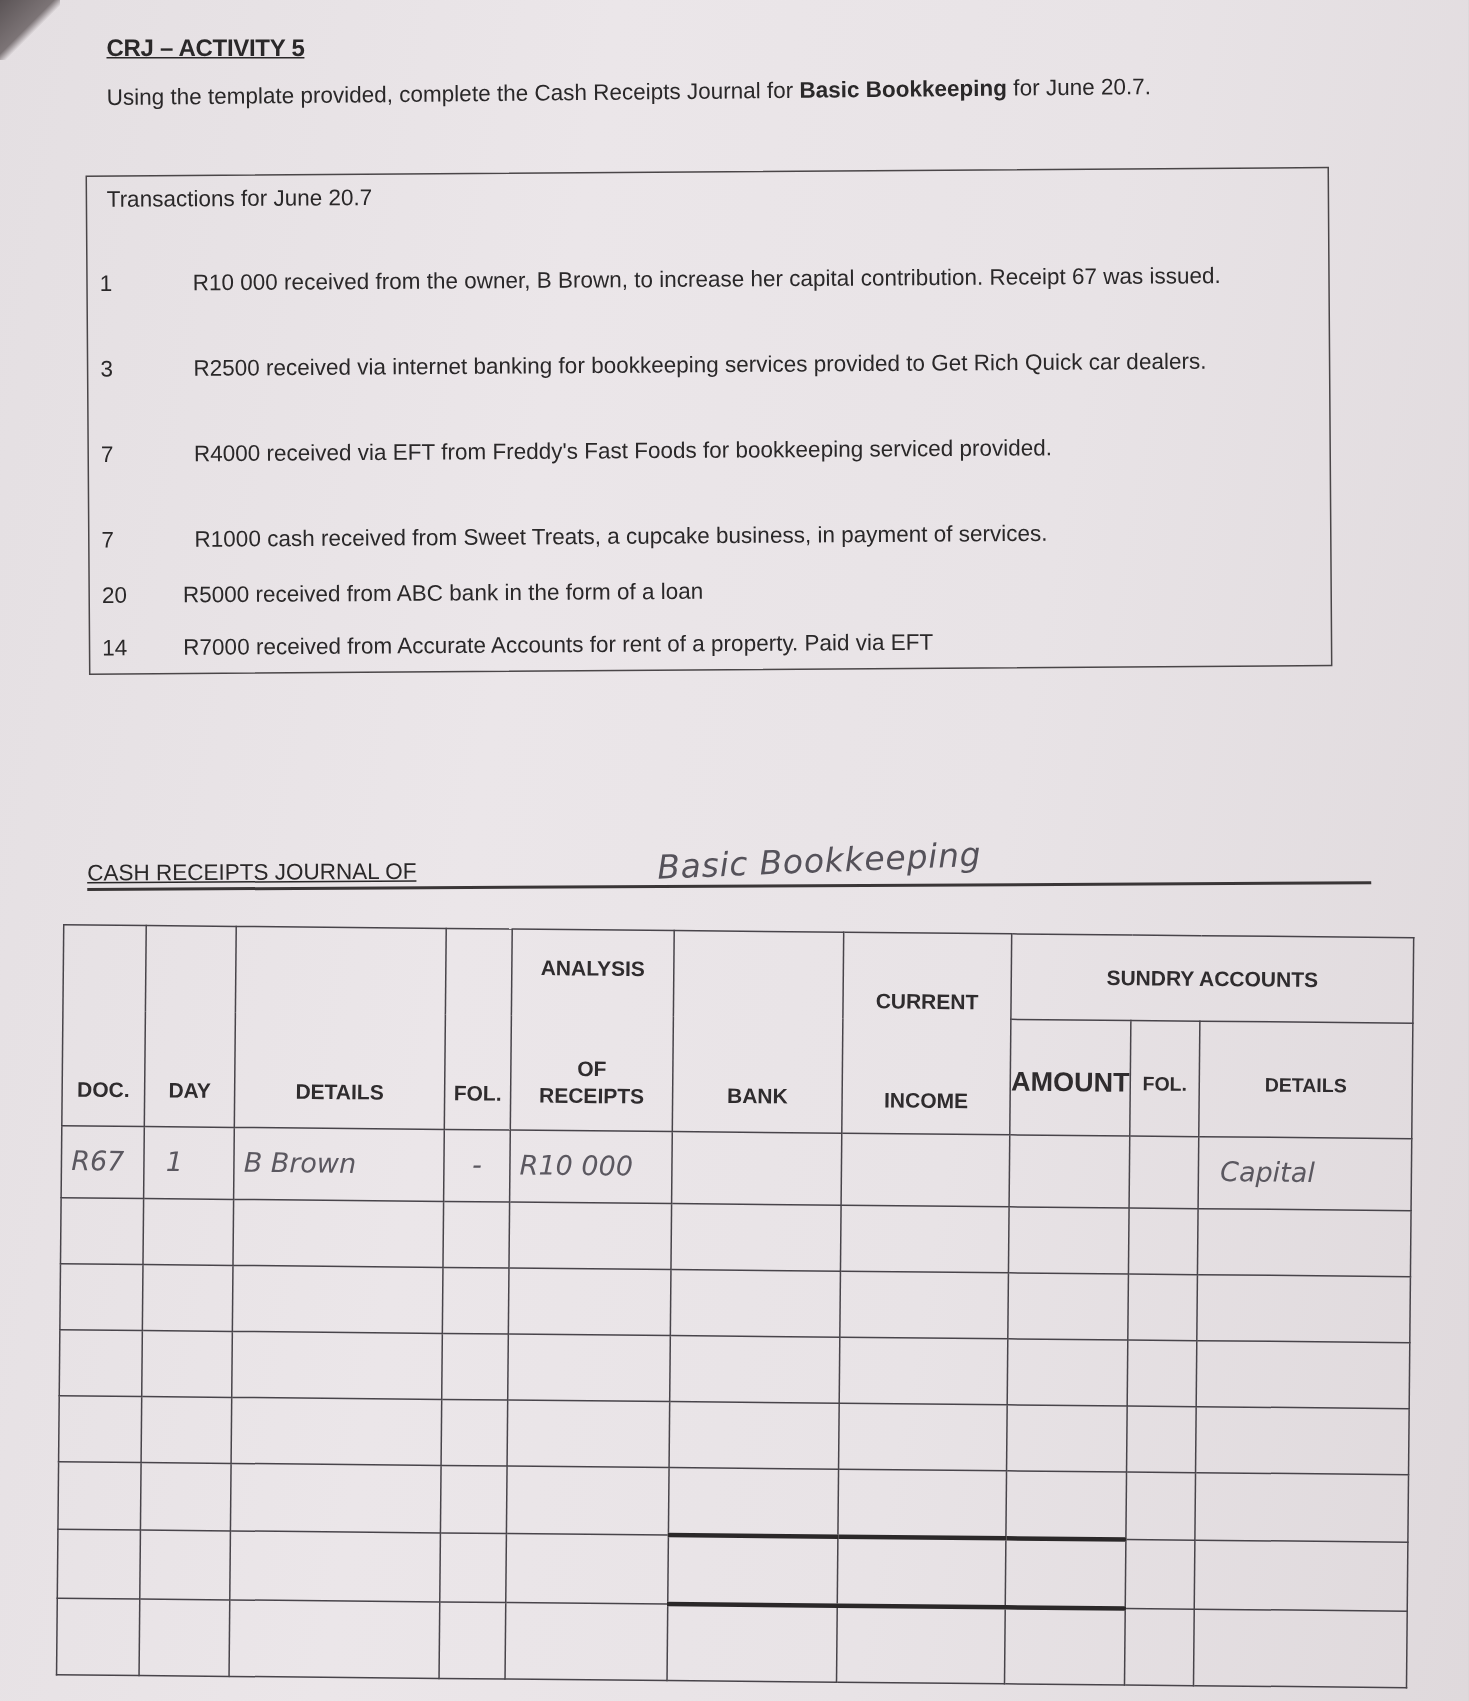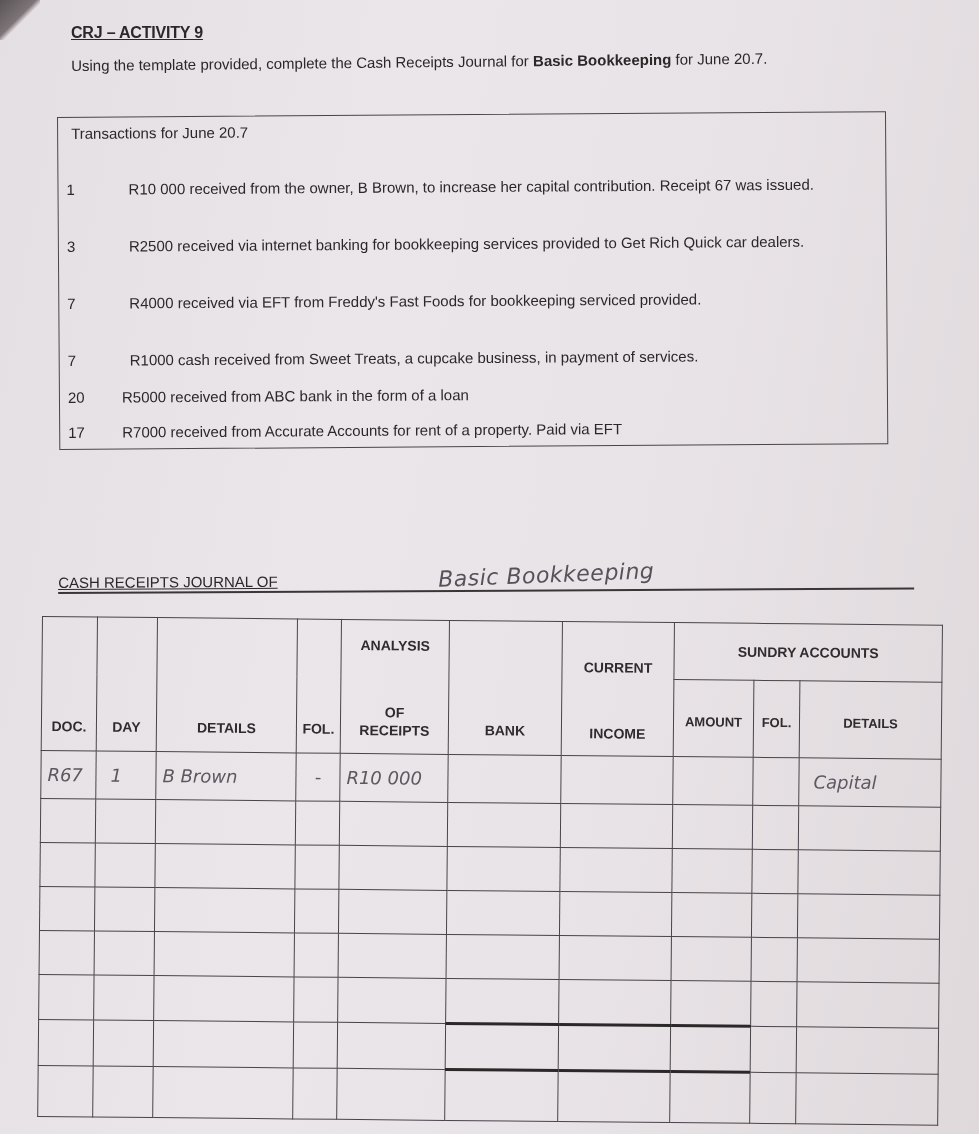--- a/index.html
+++ b/index.html
@@ -177,21 +177,21 @@
     }
     .hand.center { text-align: center; padding-left: 0; }
     .thick-bottom { border-bottom: 3.5px solid #2b2829 !important; }
   </style>
 </head>
 <body>
 
 <div class="page">
   <div class="corner-shadow"></div>
 
-  <div class="heading">CRJ – ACTIVITY 9</div>
+  <div class="heading">CRJ – ACTIVITY 5</div>
 
   <div class="instructions">
     <span>Using the template provided, complete the Cash Receipts Journal for </span><b>Basic Bookkeeping</b><span> for June 20.7.</span>
   </div>
 
   <div class="tx-box">
     <div class="tx-title">Transactions for June 20.7</div>
 
     <div class="tx-item" style="top:62px;">
       <span class="tx-day">1</span>
@@ -207,21 +207,21 @@
     </div>
     <div class="tx-item" style="top:233px;">
       <span class="tx-day">7</span>
       <span class="tx-text">R1000 cash received from Sweet Treats, a cupcake business, in payment of services.</span>
     </div>
     <div class="tx-item" style="top:270px;">
       <span class="tx-day">20</span>
       <span class="tx-text" style="left:62px;">R5000 received from ABC bank in the form of a loan</span>
     </div>
     <div class="tx-item" style="top:305px;">
-      <span class="tx-day">17</span>
+      <span class="tx-day">14</span>
       <span class="tx-text" style="left:62px;">R7000 received from Accurate Accounts for rent of a property. Paid via EFT</span>
     </div>
   </div>
 
   <div class="crj-title-wrap">
     <span class="crj-title">CASH RECEIPTS JOURNAL OF</span>
     <span class="crj-owner">Basic Bookkeeping</span>
   </div>
 
   <div class="journal">
@@ -256,21 +256,21 @@
           <th rowspan="2" class="only-bottom">BANK</th>
           <th rowspan="2">
             <div class="current-stack">
               <span>CURRENT</span>
               <span>INCOME</span>
             </div>
           </th>
           <th colspan="3" class="sundry-top">SUNDRY ACCOUNTS</th>
         </tr>
         <tr class="h-bot">
-          <th class="sub-h" style="font-size:13px;">AMOUNT</th>
+          <th class="sub-h" style="font-size:18px;">AMOUNT</th>
           <th class="sub-h" style="font-size:13px;">FOL.</th>
           <th class="sub-h" style="font-size:13px;">DETAILS</th>
         </tr>
       </thead>
       <tbody>
         <tr class="row-first">
           <td class="body-cell">
               <span class="hand">R67</span>
             </td>
           <td class="body-cell">

